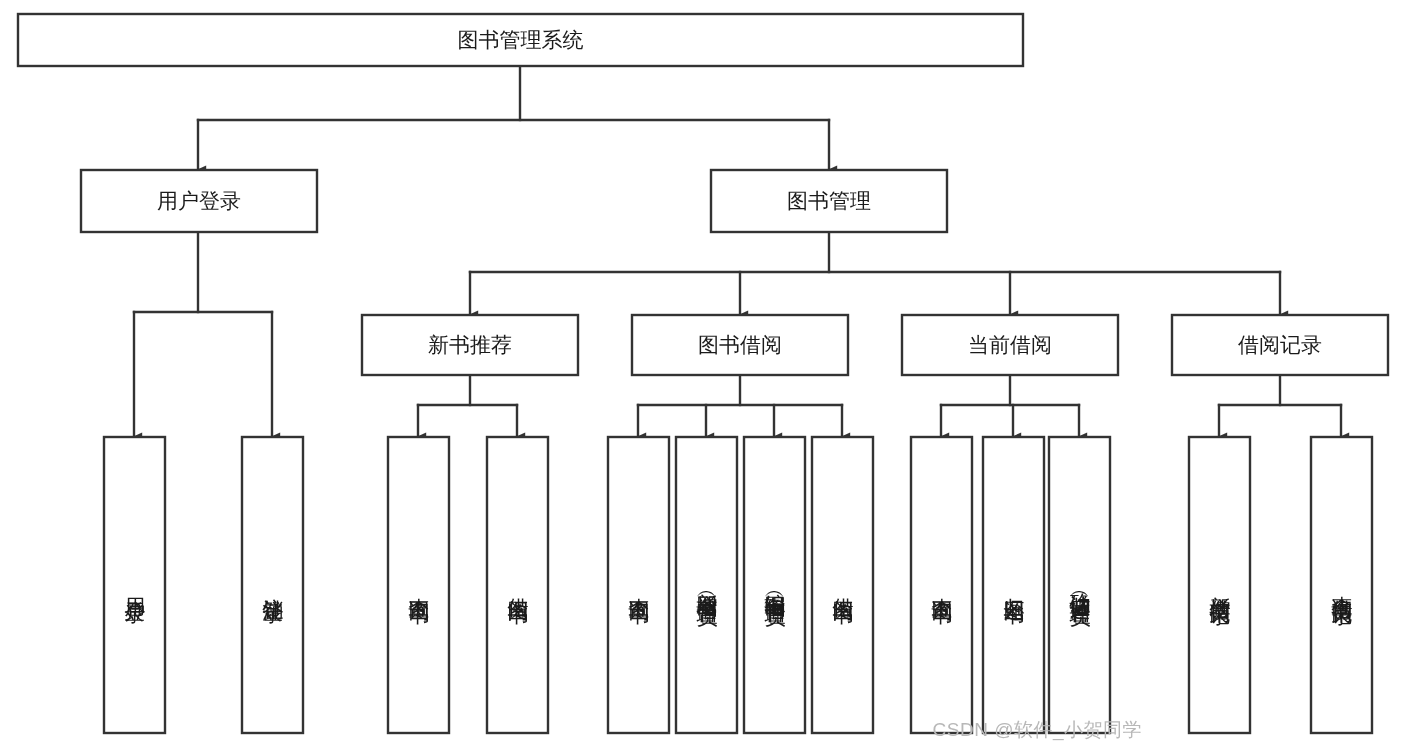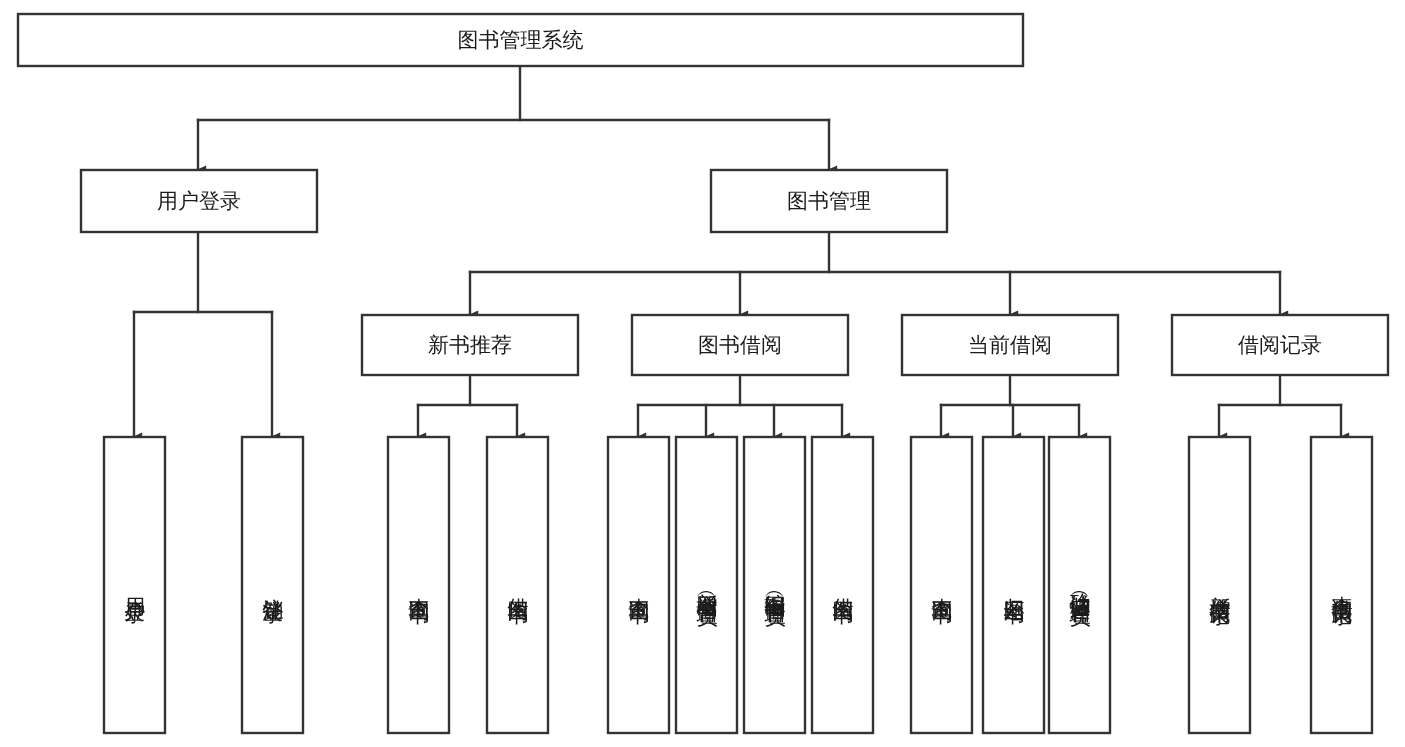--- a/index.html
+++ b/index.html
@@ -200,13 +200,14 @@
       <div class="leaf-label-wrap" style="left: 676px; top: 437px; width: 61px; height: 296px;">新增图书（管理员）</div>
       <div class="leaf-label-wrap" style="left: 744px; top: 437px; width: 61px; height: 296px;">编辑图书（管理员）</div>
       <div class="leaf-label-wrap" style="left: 812px; top: 437px; width: 61px; height: 296px;">借阅图书</div>
       <div class="leaf-label-wrap" style="left: 911px; top: 437px; width: 61px; height: 296px;">查询图书</div>
       <div class="leaf-label-wrap" style="left: 983px; top: 437px; width: 61px; height: 296px;">归还图书</div>
       <div class="leaf-label-wrap" style="left: 1049px; top: 437px; width: 61px; height: 296px;">确认归还（管理员）</div>
       <div class="leaf-label-wrap" style="left: 1189px; top: 437px; width: 61px; height: 296px;">新增借阅记录</div>
       <div class="leaf-label-wrap" style="left: 1311px; top: 437px; width: 61px; height: 296px;">查询借阅记录</div>
     </div>
 
+  <div id="watermark">CSDN @软件_小贺同学</div>
 </div>
 
 </body></html>

